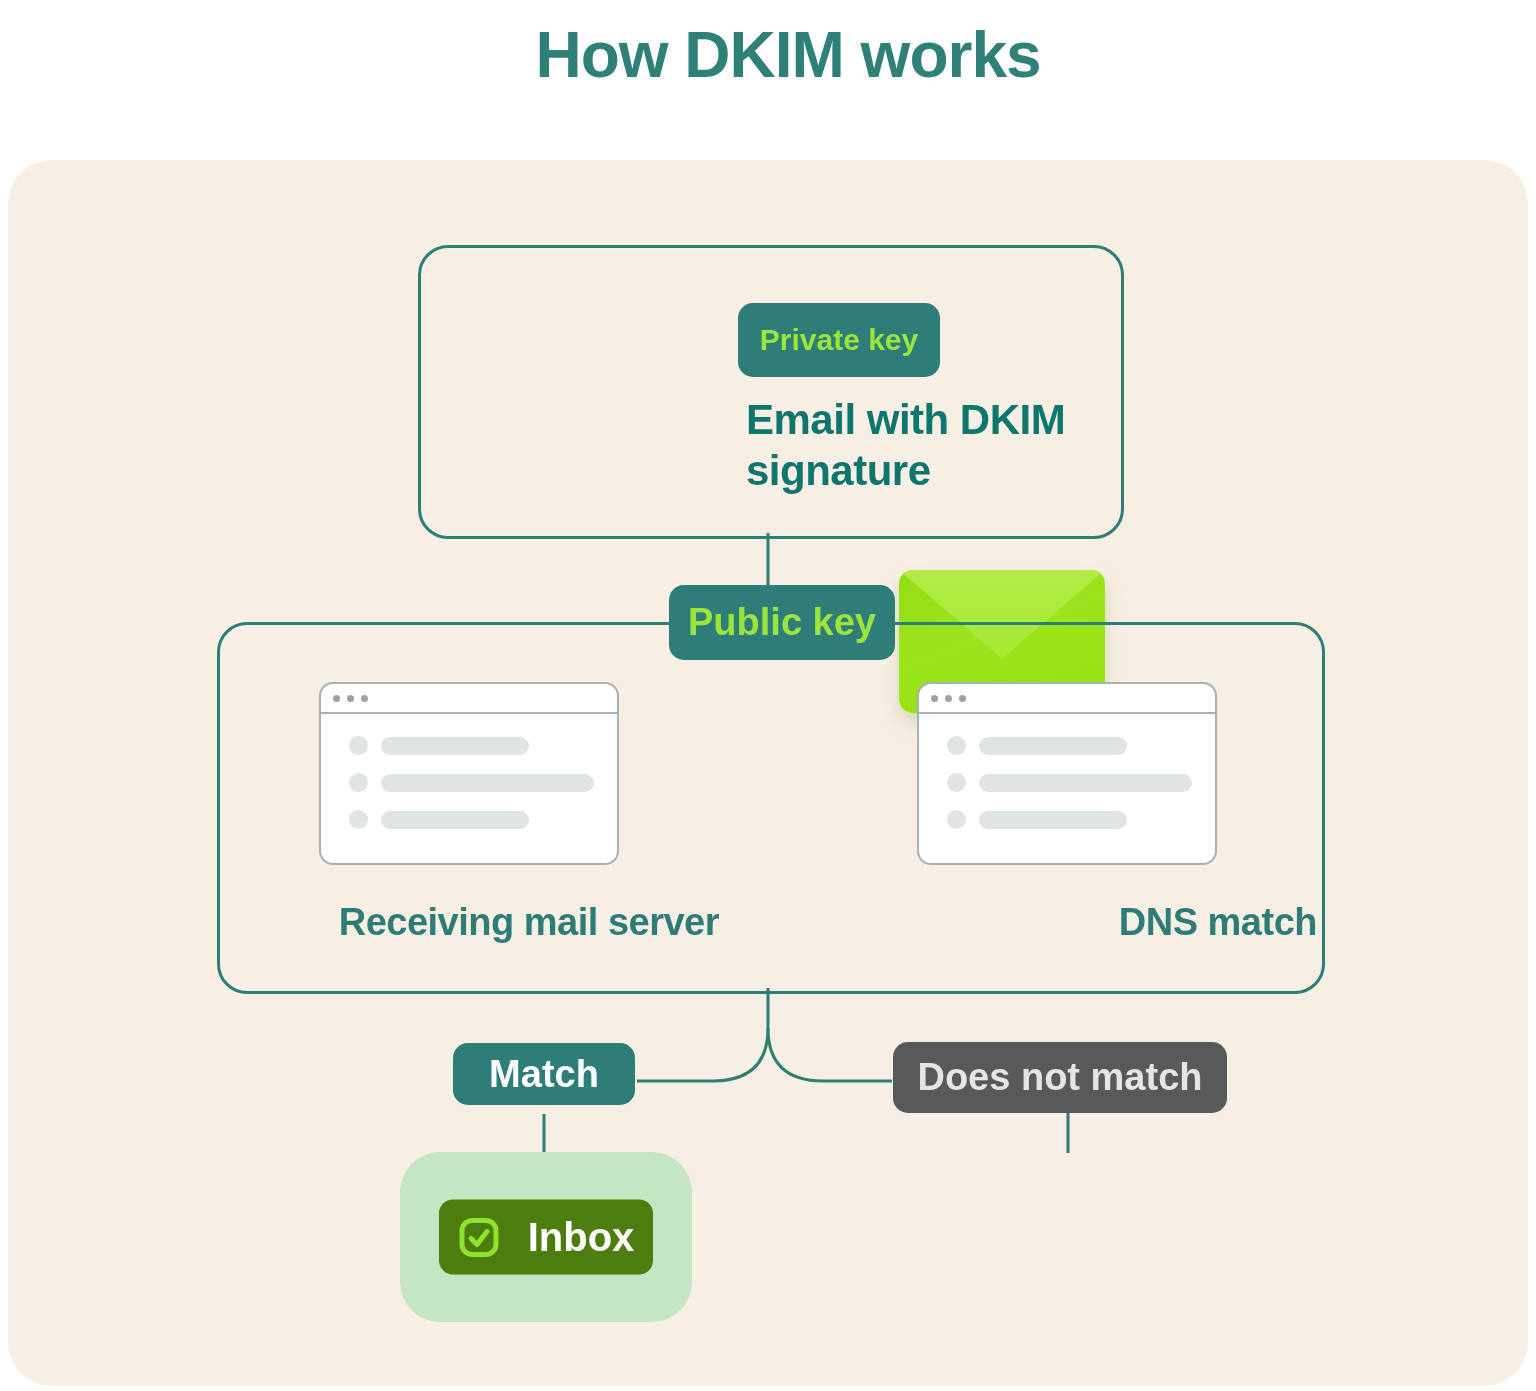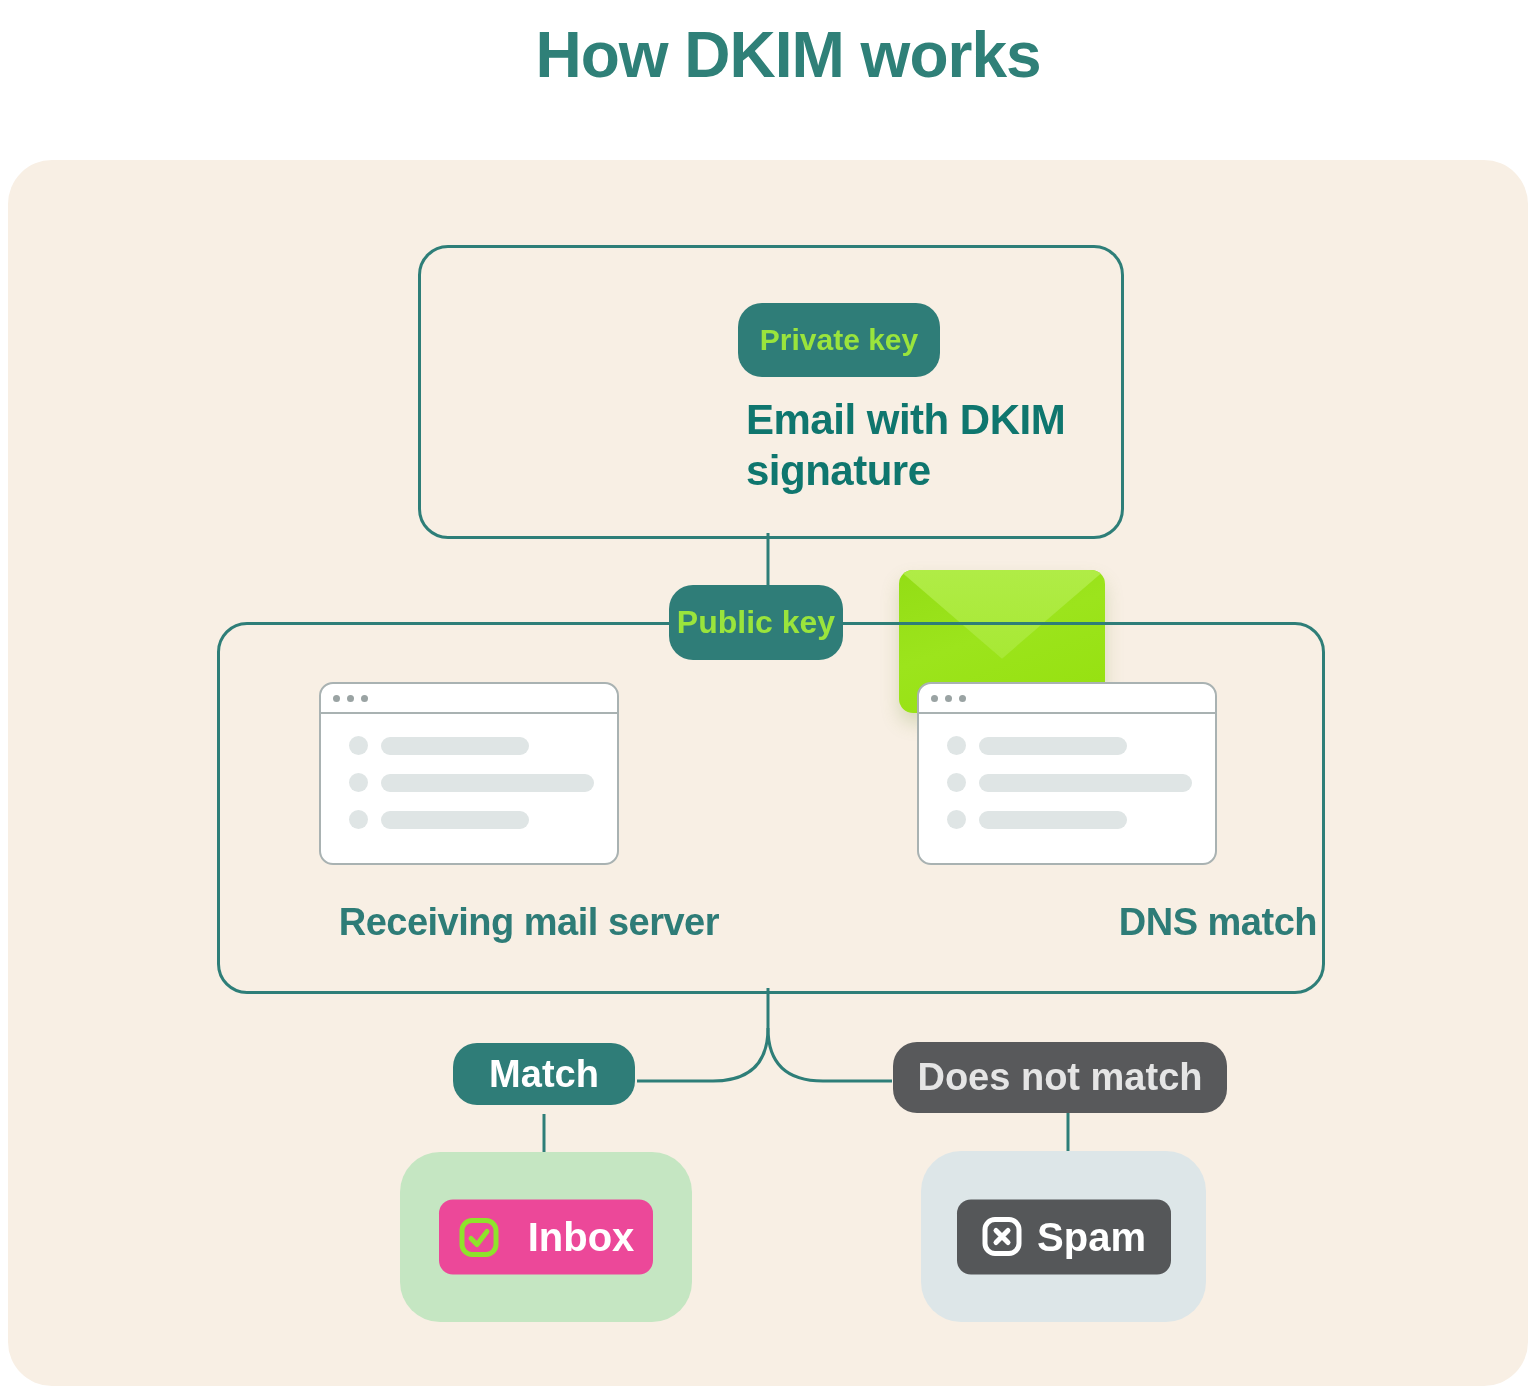--- a/index.html
+++ b/index.html
@@ -29,25 +29,25 @@
   }
   .envelope .flap{
     position:absolute;left:0;top:0;width:100%;height:100%;
     clip-path:polygon(0 0,100% 0,50% 62%);
     background:linear-gradient(180deg,#b0ec46 0%,#a3e72c 90%);
     filter:drop-shadow(0 7px 5px rgba(70,130,0,0.45));
   }
   
   .pill{
     position:absolute;display:flex;align-items:center;justify-content:center;
-    background:#2f7d78;border-radius:24px;z-index:2;
+    background:#2f7d78;border-radius:15px;z-index:2;
     color:#9ae43c;font-weight:800;
   }
   .pill.private{left:738px;top:303px;width:202px;height:74px;font-size:30px;}
-  .pill.public{left:669px;top:585px;width:174px;height:75px;font-size:32px;}
+  .pill.public{left:669px;top:585px;width:226px;height:75px;font-size:38px;}
   .pill.match{left:453px;top:1043px;width:182px;height:62px;font-size:38px;color:#ffffff;}
   .pill.nomatch{left:893px;top:1042px;width:334px;height:71px;font-size:38px;color:#e5e5e5;background:#58595b;}
   .email-label{
     position:absolute;left:746px;top:394px;width:380px;
     font-size:42px;line-height:1.22;font-weight:800;color:#0f766e;letter-spacing:-0.5px;
   }
   
   .window{
     position:absolute;width:300px;height:183px;background:#ffffff;
     border:2px solid #a9b2b2;border-radius:14px;z-index:2;box-sizing:border-box;
@@ -72,21 +72,21 @@
   .server-label.right{left:817px;}
   
   .result-box{position:absolute;border-radius:40px;z-index:2;}
   .result-box.inbox{left:400px;top:1152px;width:292px;height:170px;background:#c5e6c2;}
   .result-box.spam{left:921px;top:1151px;width:285px;height:171px;background:#dde6e8;}
   .result-btn{
     position:absolute;left:50%;top:50%;transform:translate(-50%,-50%);
     width:214px;height:75px;border-radius:14px;display:flex;align-items:center;
     justify-content:center;gap:14px;color:#ffffff;font-size:40px;font-weight:800;
   }
-  .result-btn.inbox-btn{background:#ec4899;gap:28px;}
+  .result-btn.inbox-btn{background:#4d7c0f;gap:28px;}
   .result-btn.spam-btn{background:#555759;}
   .result-btn svg{display:block;}
 </style>
 </head>
 <body>
 
 <div class="canvas">
 
   <div class="title">How DKIM works</div>
 
@@ -165,23 +165,14 @@
   <div class="result-box inbox">
     <div class="result-btn inbox-btn">
       <svg width="42" height="42" viewBox="0 0 42 42">
         <rect x="4" y="4" width="34" height="34" rx="10" fill="none" stroke="#8ee32b" stroke-width="5"></rect>
         <path d="M13 22 L19 28 L29 15" fill="none" stroke="#8ee32b" stroke-width="5" stroke-linecap="round" stroke-linejoin="round"></path>
       </svg>
       <span>Inbox</span>
     </div>
   </div>
 
-  <div class="result-box spam">
-    <div class="result-btn spam-btn">
-      <svg width="42" height="42" viewBox="0 0 42 42">
-        <rect x="4" y="4" width="34" height="34" rx="10" fill="none" stroke="#ffffff" stroke-width="5"></rect>
-        <path d="M15 15 L27 27 M27 15 L15 27" fill="none" stroke="#ffffff" stroke-width="5" stroke-linecap="round"></path>
-      </svg>
-      <span>Spam</span>
-    </div>
-  </div>
 
 </div>
 
 </body></html>

